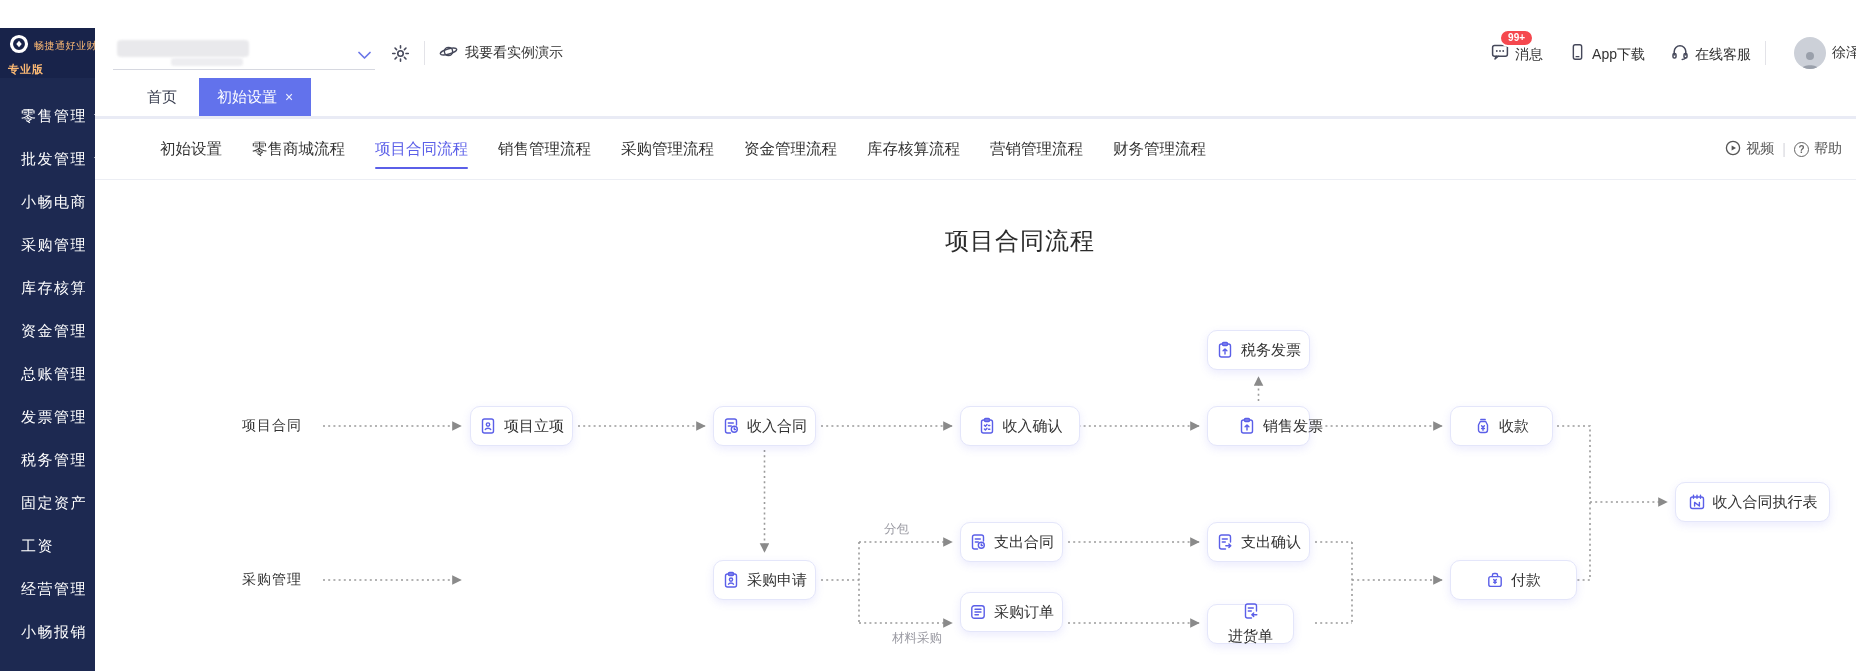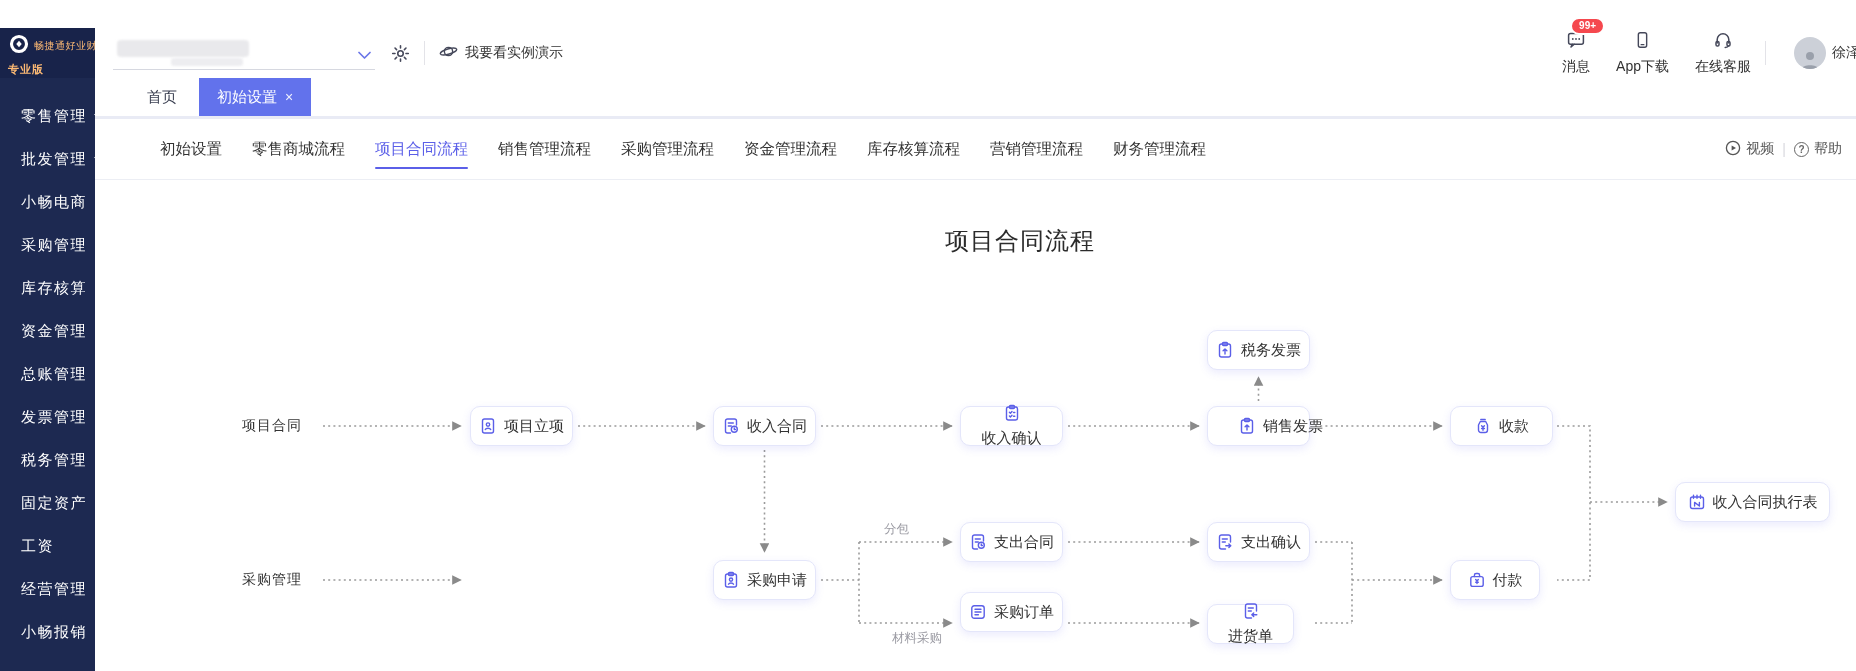--- a/index.html
+++ b/index.html
@@ -29,21 +29,21 @@
   .search-wrap{width:262px;position:relative;height:34px;border-bottom:1px solid #d6d8e0;
     display:flex;align-items:flex-end;}
   .redact1{position:absolute;left:4px;top:4px;width:132px;height:17px;background:#e9e9ec;border-radius:4px;filter:blur(1px);}
   .redact2{position:absolute;left:58px;top:22px;width:72px;height:8px;background:#ededf0;border-radius:3px;filter:blur(1px);}
   .chev{position:absolute;right:4px;top:10px;}
   .icon-btn{border:none;background:none;cursor:pointer;display:flex;align-items:center;padding:0;}
   .gear{margin-left:16px;}
   .vdiv{width:1px;height:24px;background:#e3e3e8;margin:0 14px;}
   .demo-link{display:flex;align-items:center;gap:7px;font-size:14px;color:#333;cursor:pointer;}
   .top-right{margin-left:auto;display:flex;align-items:center;padding-right:0;}
-  .tr-item{display:flex;align-items:center;gap:6px;font-size:14px;color:#333;cursor:pointer;margin-left:26px;position:relative;flex-direction:column;}
+  .tr-item{display:flex;align-items:flex-end;gap:6px;font-size:14px;color:#333;cursor:pointer;margin-left:26px;position:relative;}
   .badge{position:absolute;top:-14px;left:8px;background:var(--c-badge);color:#fff;font-size:10px;
     font-weight:bold;border-radius:9px;padding:2px 7px;line-height:1;border:2px solid #fff;}
   .avatar{width:32px;height:32px;border-radius:50%;background:#ccd0d8;display:flex;align-items:flex-end;justify-content:center;overflow:hidden;margin-left:14px;}
   .user-name{font-size:14px;color:#333;margin-left:6px;width:24px;overflow:hidden;white-space:nowrap;}
   
   .tabstrip{height:41px;background:#fff;display:flex;align-items:stretch;padding-left:30px;
     border-bottom:3px solid #e9ebf5;}
   .wtab{display:flex;align-items:center;justify-content:center;font-size:15px;color:#3a3f51;
     padding:0 22px;cursor:pointer;}
   .wtab.active{background:var(--c-active_tab);color:#fff;gap:8px;padding:0 18px;}
@@ -353,21 +353,21 @@
         </div>
         <div class="node" style="left:618px;top:226px;width:103px;">
           <svg width="18" height="18" viewBox="0 0 18 18">
             <path d="M14.5 8V4a2 2 0 0 0-2-2h-7a2 2 0 0 0-2 2v10a2 2 0 0 0 2 2h3" class="nicon"></path>
             <path d="M6.3 6h5M6.3 9h3" class="nicon"></path>
             <circle cx="12.3" cy="12.3" r="3" class="nicon"></circle>
             <path d="M12.3 11v1.5h1.2" class="nicon"></path>
           </svg>
           <span>收入合同</span>
         </div>
-        <div class="node" style="left:865px;top:226px;width:103px;flex-direction:column;">
+        <div class="node" style="left:865px;top:226px;width:120px;">
           <svg width="18" height="18" viewBox="0 0 18 18">
             <rect x="3.5" y="3" width="11" height="13" rx="2" class="nicon"></rect>
             <rect x="6.5" y="1.5" width="5" height="3" rx="1" class="nicon"></rect>
             <path d="M6.4 8.3l1 1 1.6-1.8M10.5 8.5h1.3M6.4 12l1 1 1.6-1.8M10.5 12.2h1.3" class="nicon"></path>
           </svg>
           <span>收入确认</span>
         </div>
         <div class="node" style="left:1112px;top:150px;width:103px;">
           <svg width="18" height="18" viewBox="0 0 18 18">
             <rect x="3.5" y="3" width="11" height="13" rx="2" class="nicon"></rect>
@@ -427,21 +427,21 @@
           <span>采购订单</span>
         </div>
         <div class="node" style="left:1112px;top:424px;width:87px;flex-direction:column;">
           <svg width="18" height="18" viewBox="0 0 18 18">
             <path d="M14.5 9V4a2 2 0 0 0-2-2h-7a2 2 0 0 0-2 2v10a2 2 0 0 0 2 2h4" class="nicon"></path>
             <path d="M6.3 6h5M6.3 9h3" class="nicon"></path>
             <path d="M14.8 12.8h-5M11.7 11 9.8 12.8l1.9 1.8" class="nicon"></path>
           </svg>
           <span>进货单</span>
         </div>
-        <div class="node" style="left:1355px;top:380px;width:90px;">
+        <div class="node" style="left:1355px;top:380px;width:127px;">
           <svg width="18" height="18" viewBox="0 0 18 18">
             <rect x="2.8" y="5.6" width="12.4" height="9.8" rx="2" class="nicon"></rect>
             <path d="M6.4 5.6V4.2A1.7 1.7 0 0 1 8.1 2.5h1.8a1.7 1.7 0 0 1 1.7 1.7v1.4" class="nicon"></path>
             <path d="M7.7 8.6 9 10l1.3-1.4M9 10v2.6M7.7 11.2h2.6" class="nicon"></path>
           </svg>
           <span>付款</span>
         </div>
 
         <div class="node" style="left:1580px;top:302px;width:155px;">
           <svg width="18" height="18" viewBox="0 0 18 18">

